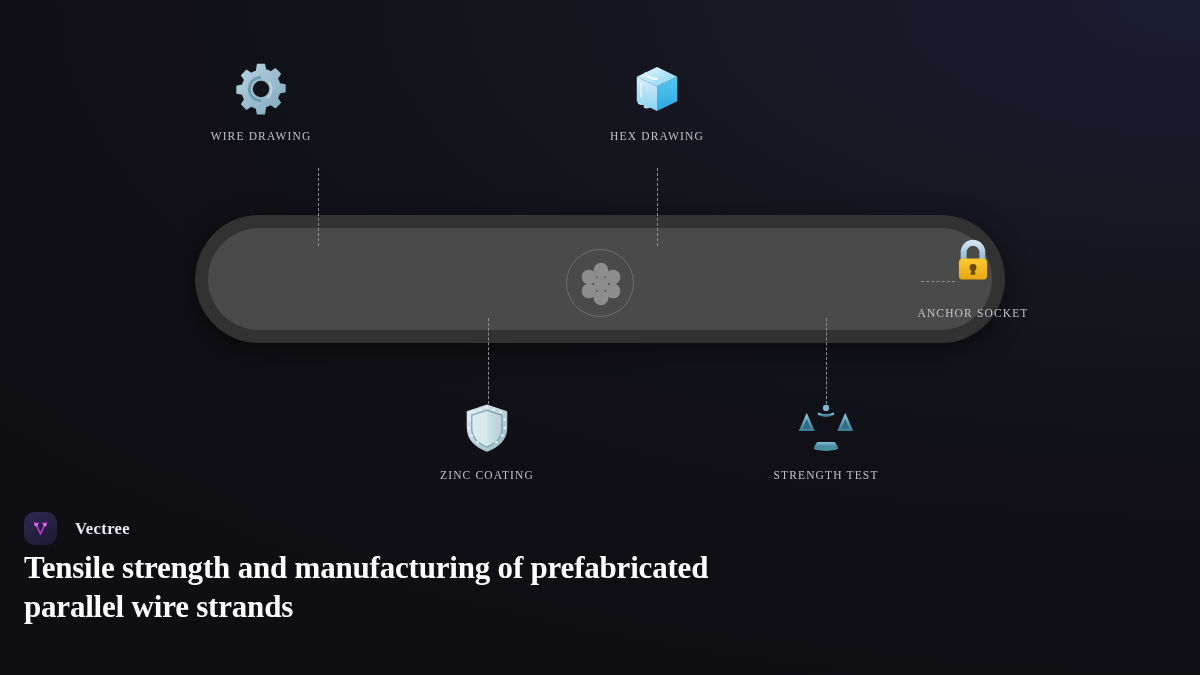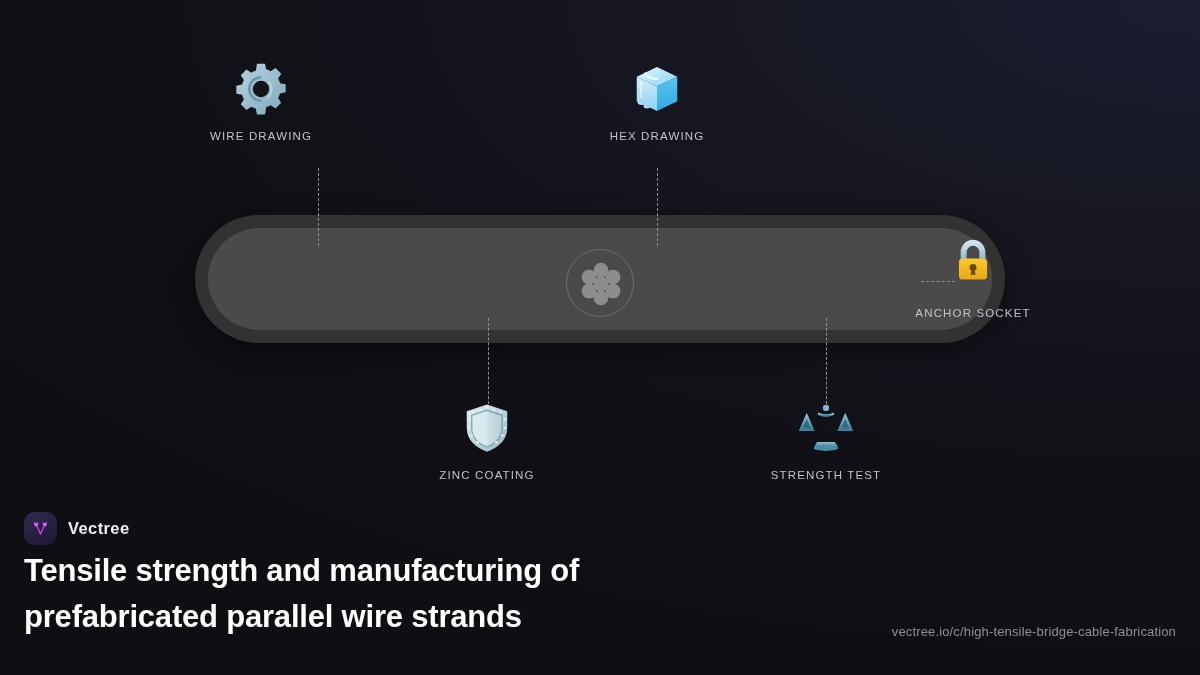--- a/index.html
+++ b/index.html
@@ -9,21 +9,21 @@
     background:#0e0e13;
     overflow:hidden;
   }
 
   #canvas {
     position:relative;
     width:1200px; height:675px;
     background:
       radial-gradient(130% 105% at 100% 0%,  #1b1d31 0%, #15161f 38%, #101016 68%, #0e0e13 100%),
       linear-gradient(140deg, #0f0f15 0%, #121320 55%, #0e0e13 100%);
-    font-family:Liberation Sans, sans-serif;
+    font-family:Liberation Serif, serif;
     -webkit-font-smoothing:antialiased;
   }
 
   
   .capsule {
     position:absolute;
     left:195px; top:215px;
     width:810px; height:128px;
     border-radius:64px;
     background:#323232;
@@ -85,21 +85,21 @@
   #node-anchor  { left:863px; top:231px; }
   #node-zinc    { left:377px; top:399px; }
   #node-test    { left:716px; top:399px; }
 
   #node-anchor .caption { margin-top:18px; }
 
   
   .brand {
     position:absolute;
     left:24px; top:512px;
-    display:flex; align-items:center; gap:11px;
+    display:flex; align-items:center; gap:18px;
   }
   .brand-badge {
     width:33px; height:33px;
     border-radius:11px;
     background:linear-gradient(150deg,#312a52 0%,#241f3d 60%,#1d1933 100%);
     display:flex; align-items:center; justify-content:center;
   }
   .brand-badge svg { display:block; }
   .brand-name {
     font-size:16.5px;
@@ -107,21 +107,21 @@
     color:#eceef3;
     letter-spacing:.4px;
   }
 
   .headline {
     position:absolute;
     left:24px; top:548px;
     width:690px;
     font-size:31px;
     font-weight:bold;
-    line-height:46px;
+    line-height:39px;
     color:#ffffff;
     letter-spacing:-.2px;
   }
 
   .url {
     position:absolute;
     right:24px; top:624px;
     font-size:13px;
     color:#8d9099;
     letter-spacing:.15px;
@@ -295,15 +295,14 @@
         </g>
         <circle cx="7" cy="7.5" r="2.1" fill="#d86cf0"></circle>
         <circle cx="17" cy="7.5" r="2.1" fill="#d86cf0"></circle>
       </svg>
     </span>
     <span class="brand-name">Vectree</span>
   </div>
 
   <div class="headline">Tensile strength and manufacturing of prefabricated parallel wire strands</div>
 
-  <div class="url">vectree.io/c/high-tensile-bridge-cable-fabrication</div>
 
 </div>
 
 </body></html>

